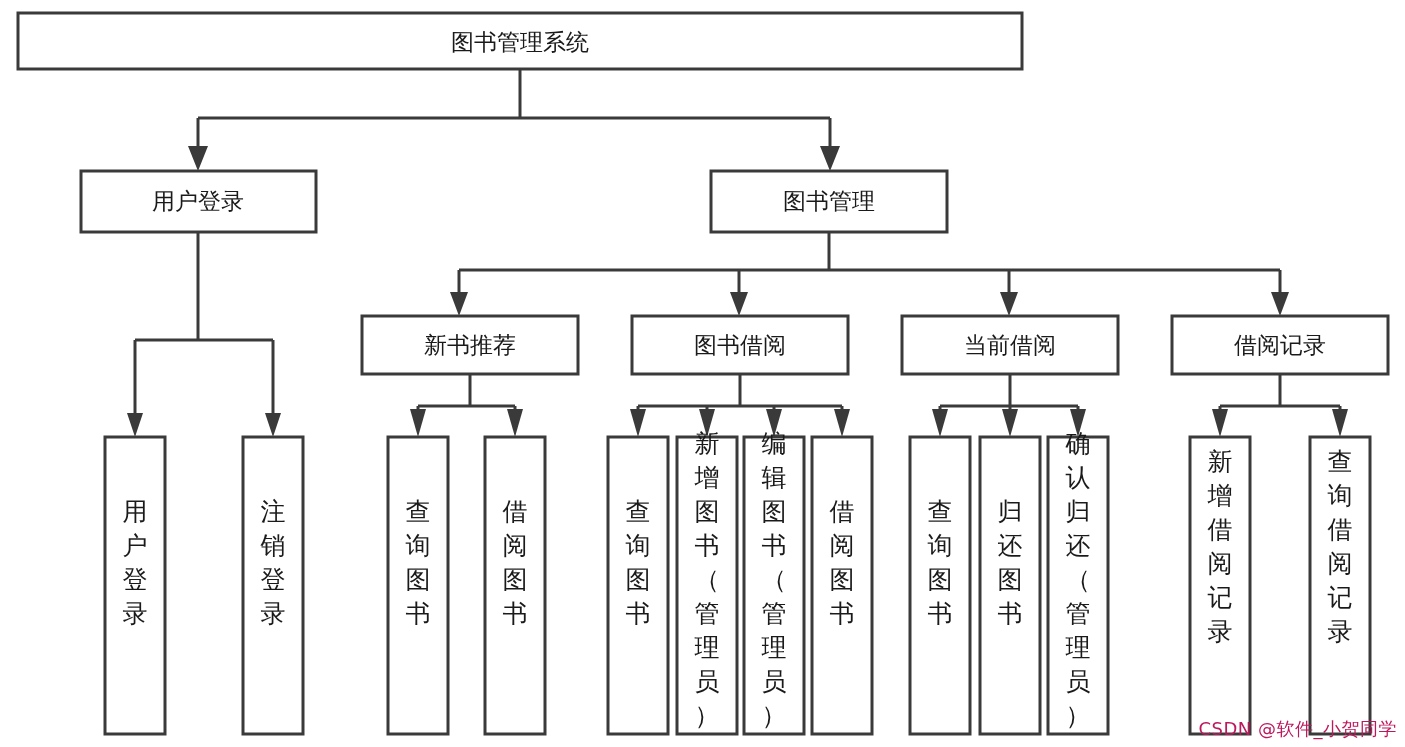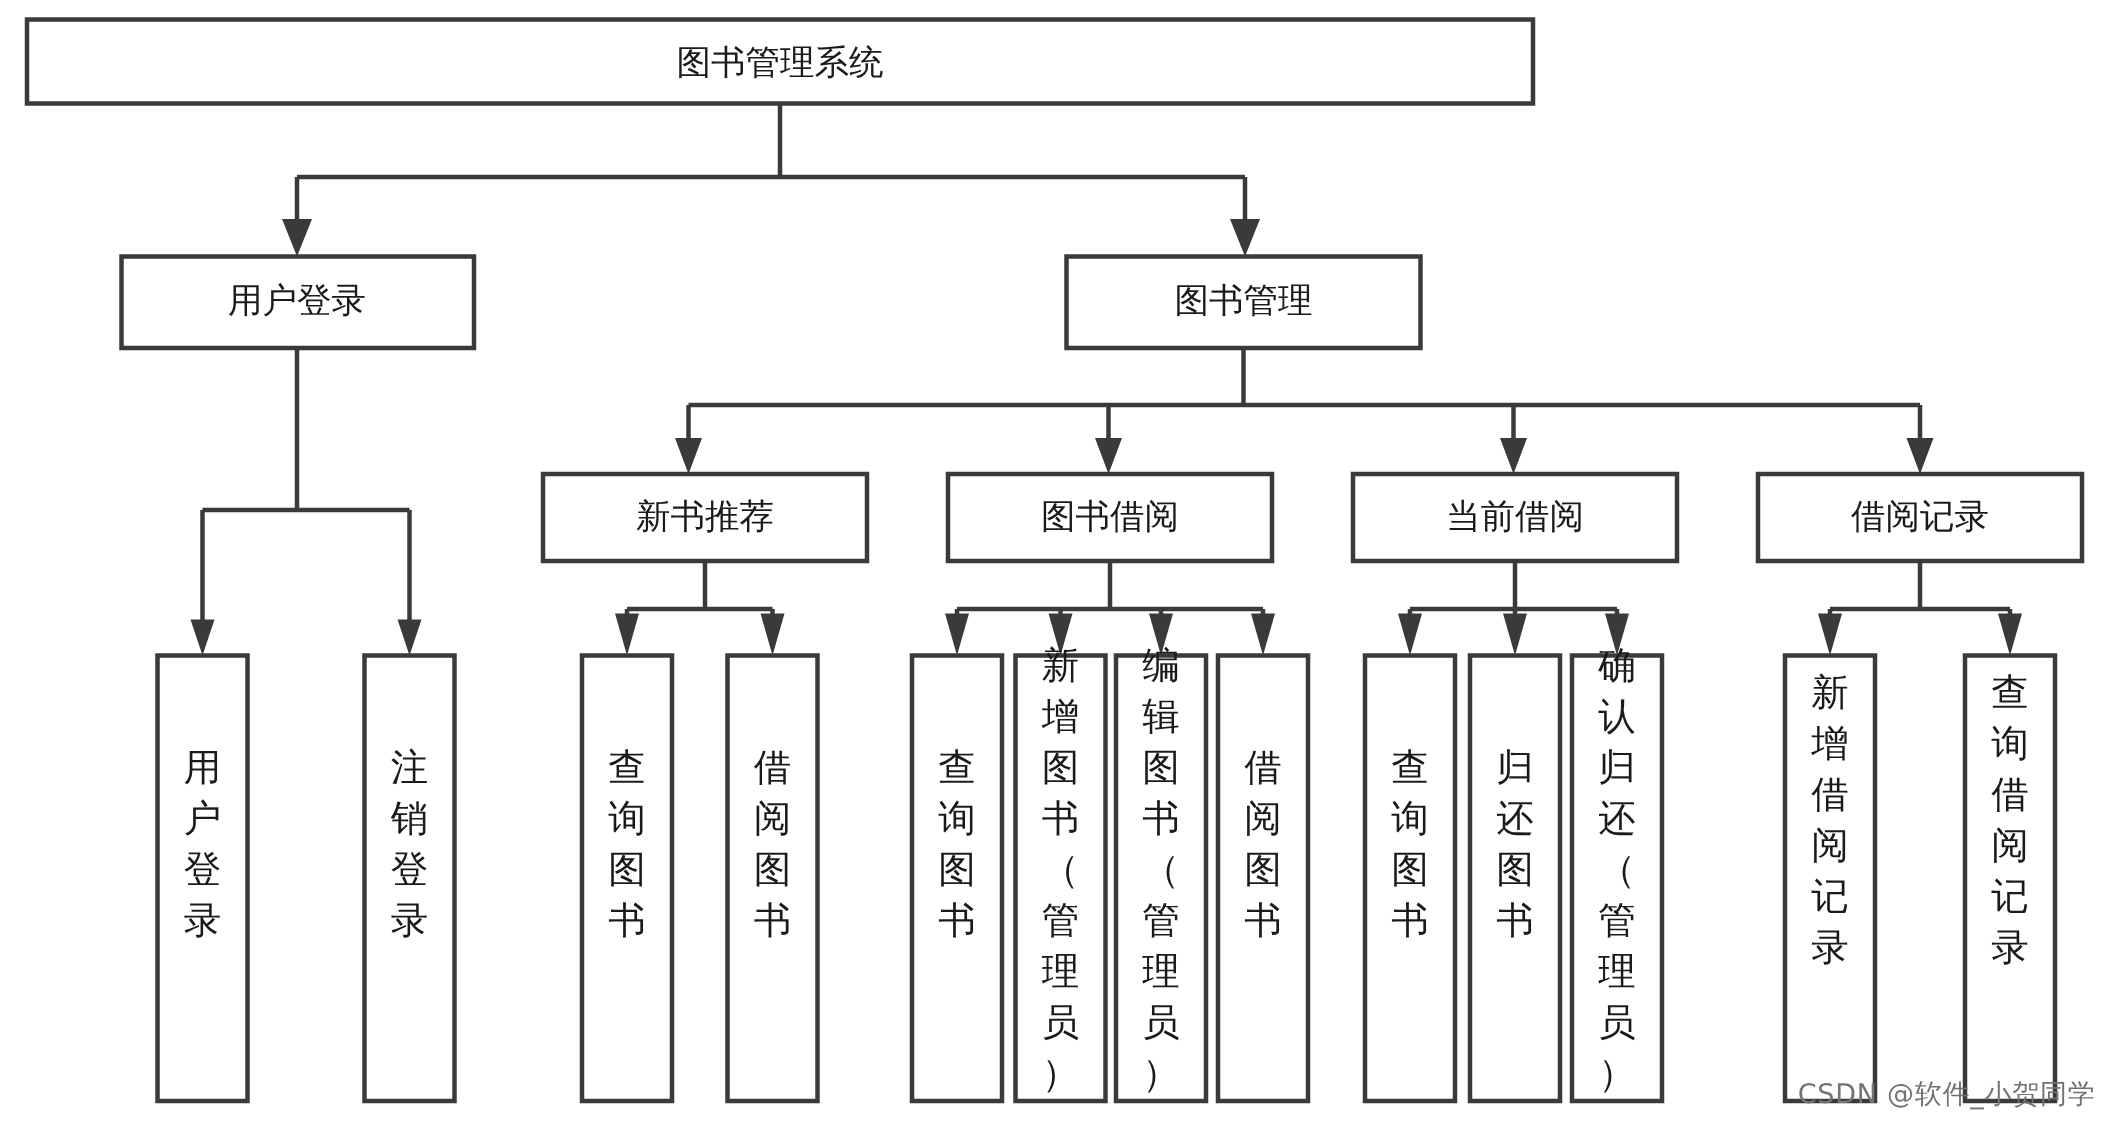--- a/index.html
+++ b/index.html
@@ -53,21 +53,21 @@
     font-size: 25px;
     fill: #1a1a1a;
     text-anchor: middle;
   }
   .watermark-text {
     position: absolute;
     right: 8px;
     bottom: 6px;
     font-family: "DejaVu Sans", "Liberation Sans", sans-serif;
     font-size: 18px;
-    color: #737373;
+    color: #be185d;
     white-space: nowrap;
     letter-spacing: 0.5px;
   }
 </style>
 </head>
 <body>
 
 <div id="diagram-root">
   <svg id="flowchart" viewBox="0 0 1405 747" xmlns="http://www.w3.org/2000/svg">
 

